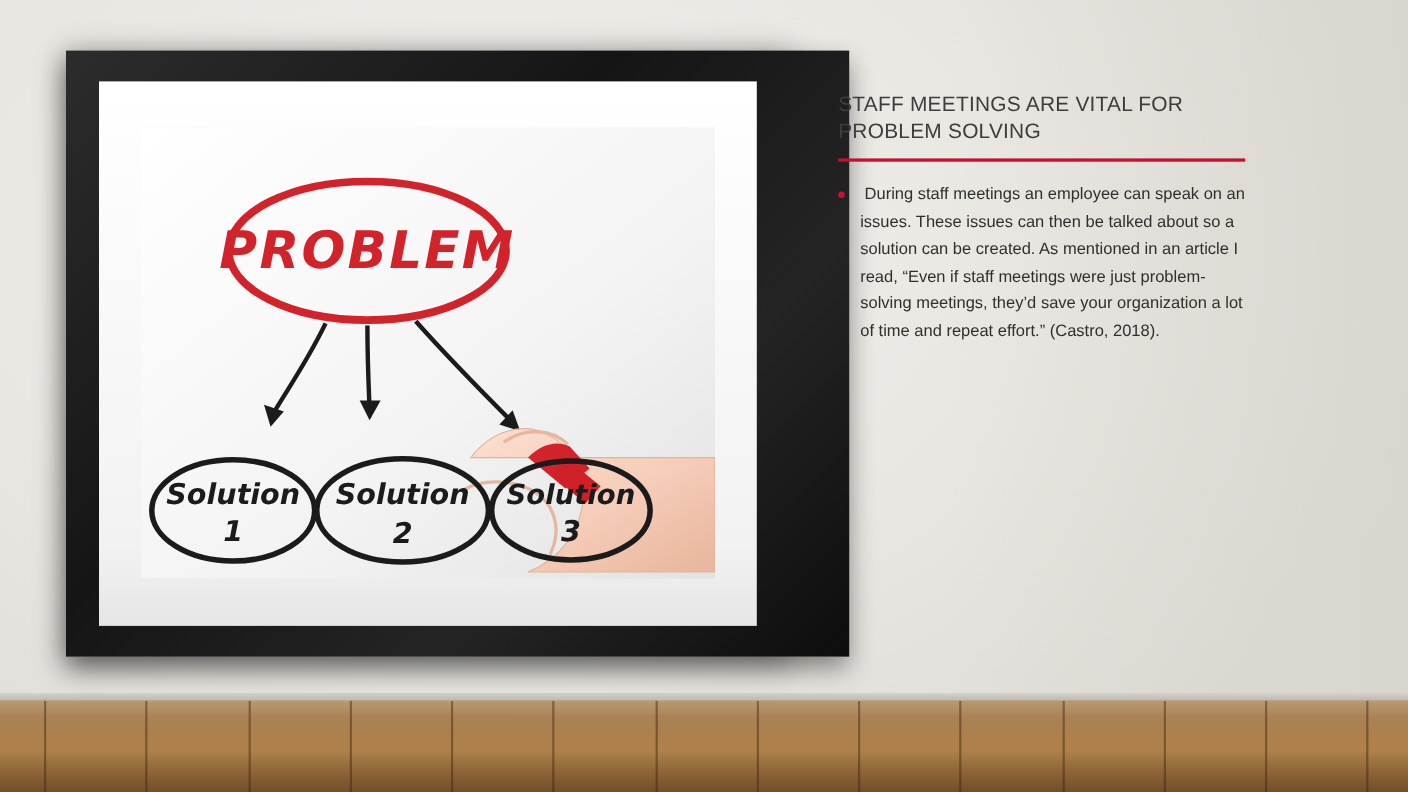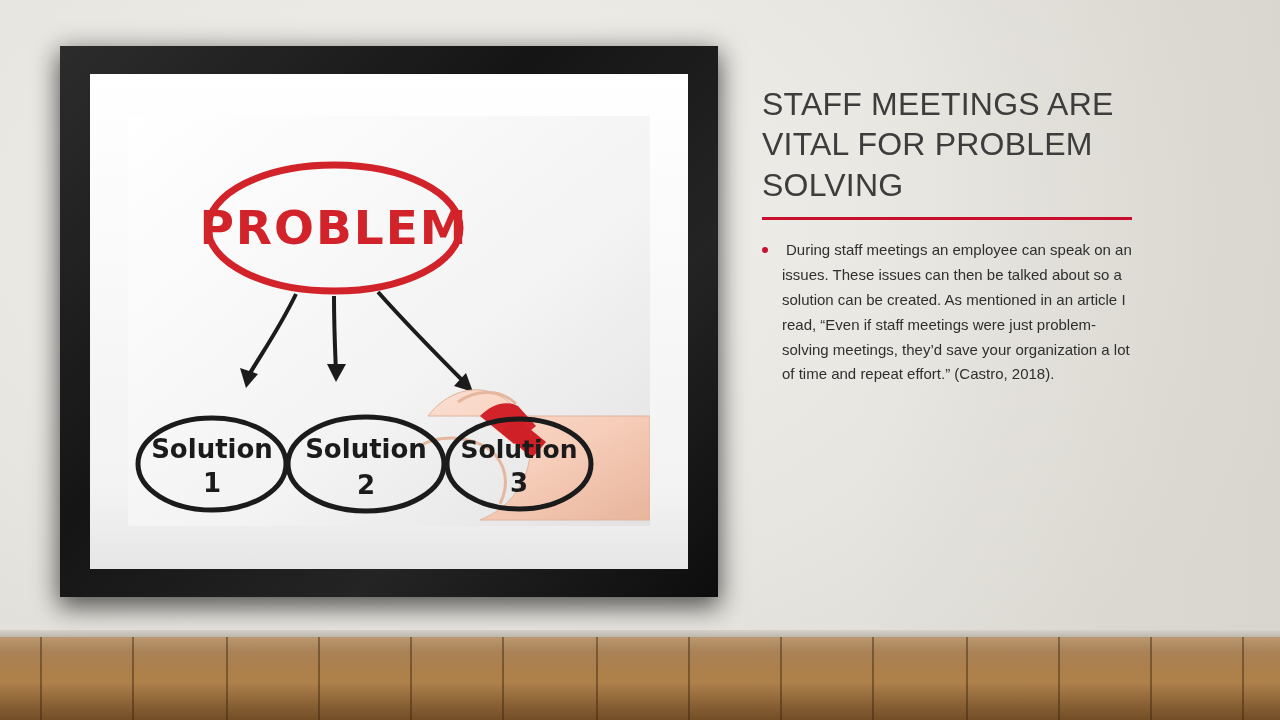--- a/index.html
+++ b/index.html
@@ -62,23 +62,24 @@
   .frame-shadow {
     position: absolute;
     left: 58px; top: 48px;
     width: 662px; height: 556px;
     background: rgba(0,0,0,0.30);
     filter: blur(14px);
   }
   .frame {
     position: absolute;
     left: 60px; top: 46px;
-    width: 658px; height: 551px;
+    width: 712px; height: 551px;
     background: linear-gradient(135deg, #2c2c2c 0%, #151515 40%, #242424 70%, #0d0d0d 100%);
     box-shadow: 0 10px 22px rgba(0,0,0,0.45);
+    font-style: italic;
   }
   .mat {
     position: absolute;
     left: 30px; top: 28px;
     width: 598px; height: 495px;
     background: linear-gradient(to bottom, #ffffff 0%, #f2f2f2 85%, #e6e6e6 100%);
   }
   .photo {
     position: absolute;
     left: 68px; top: 70px;
@@ -88,21 +89,21 @@
   }
   .photo svg { display: block; }
 
   
   .text-col {
     position: absolute;
     left: 762px; top: 84px;
     width: 372px;
   }
   .slide-title {
-    font-size: 32px;
+    font-size: 19px;
     line-height: 1.26;
     letter-spacing: 0.2px;
     color: #3d3d3d;
     font-weight: 400;
     margin: 0;
   }
   .title-rule {
     margin-top: 12px;
     width: 370px;
     height: 3px;

